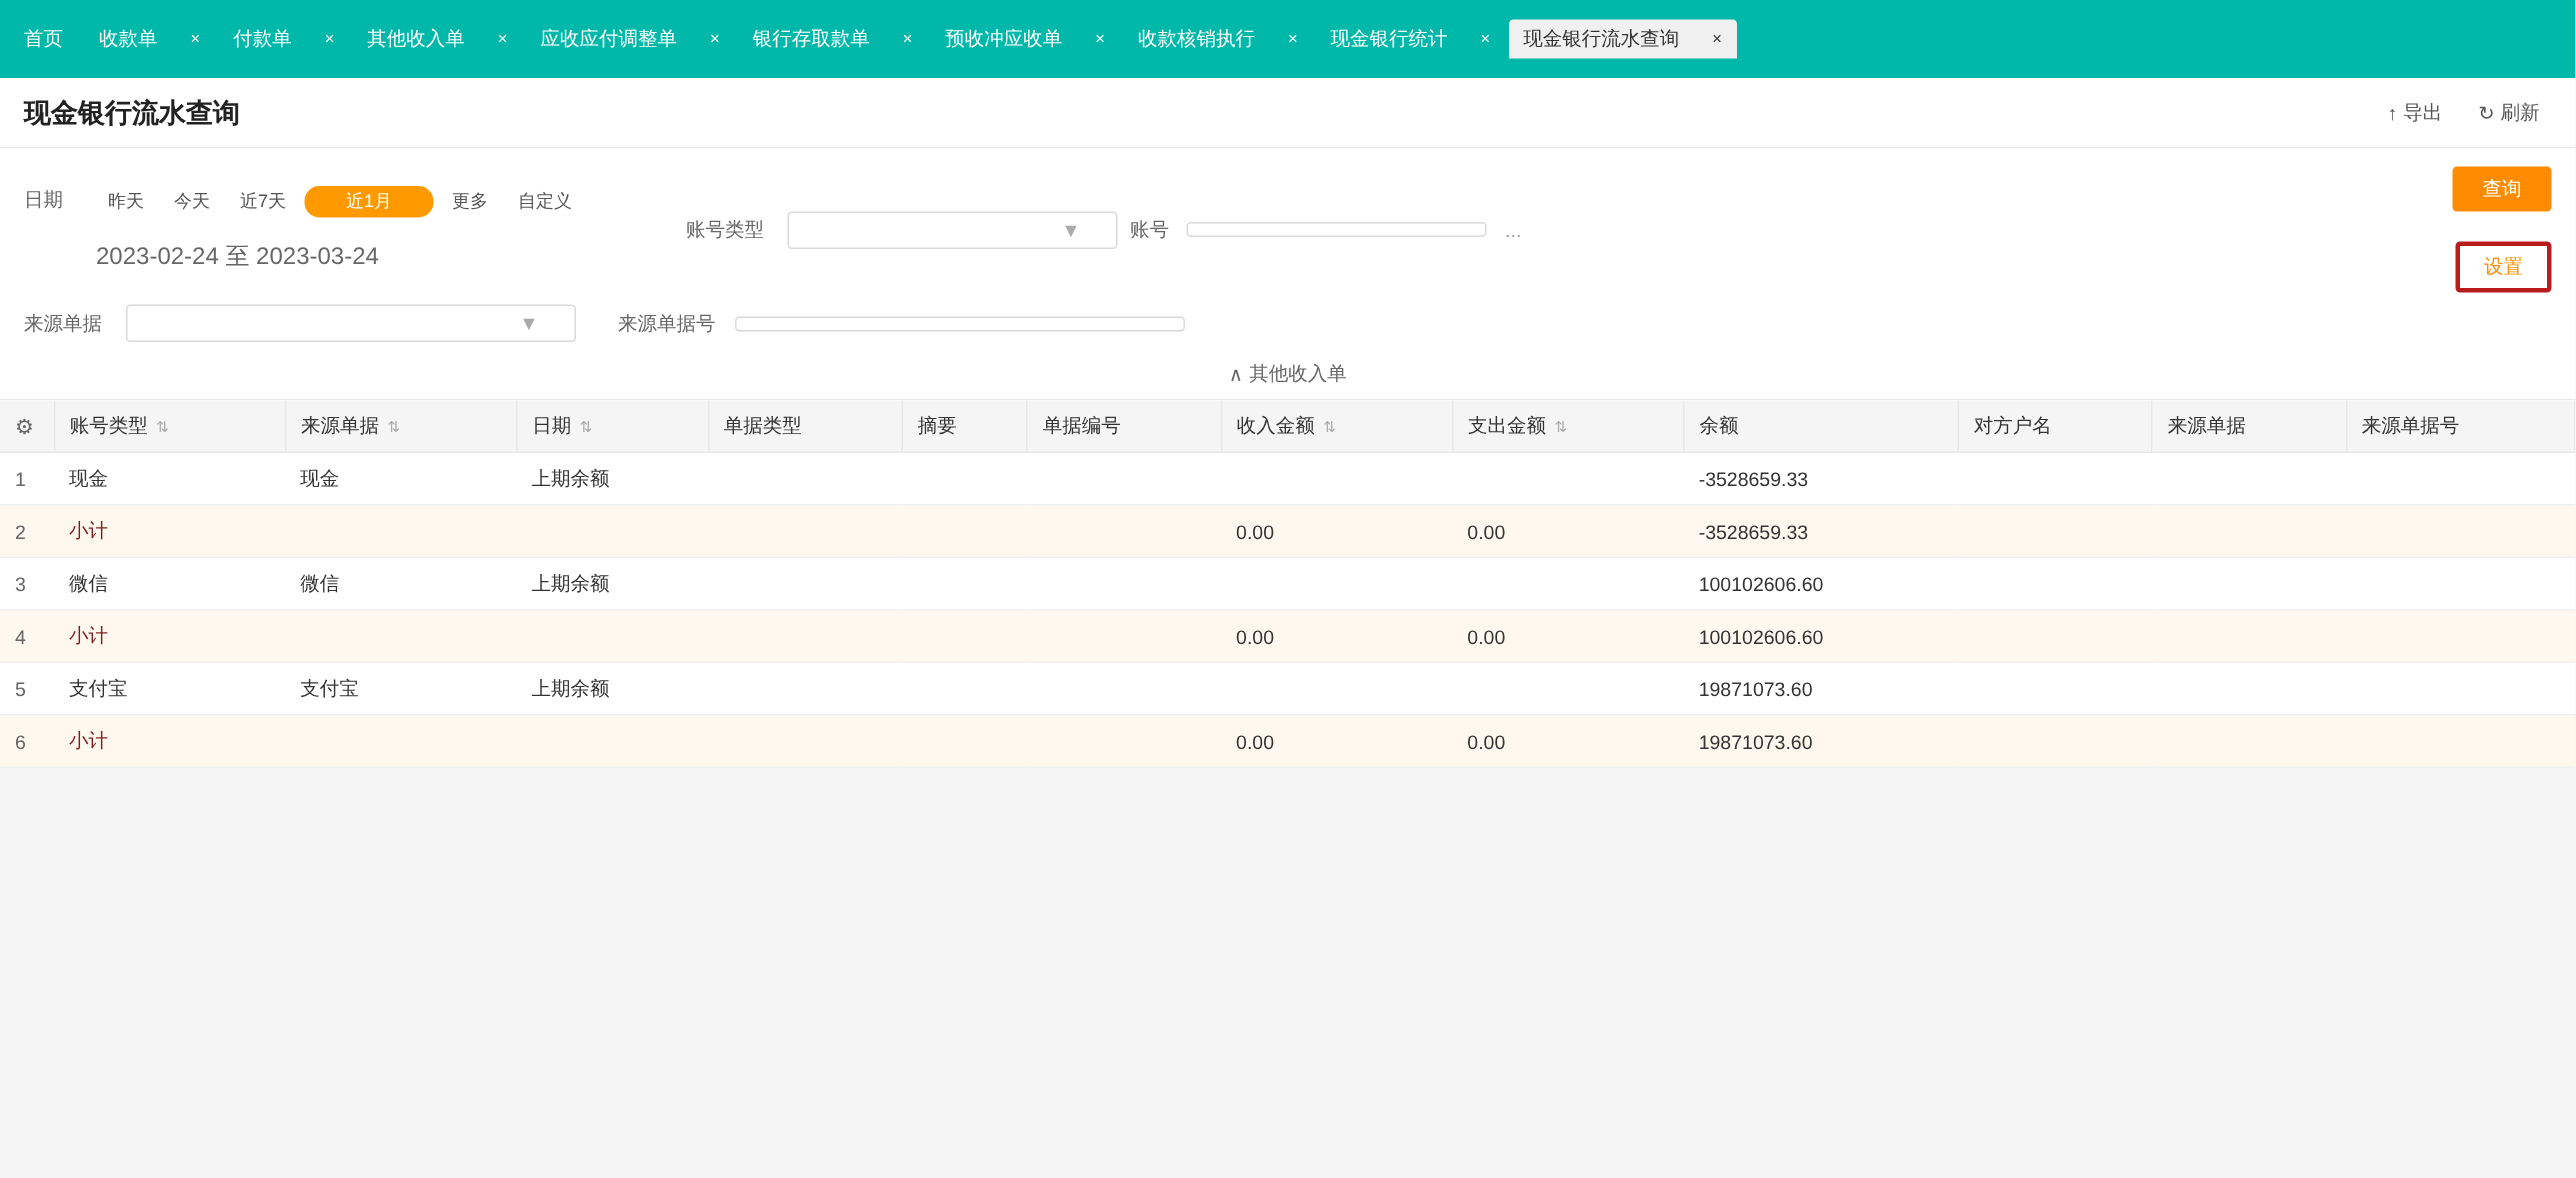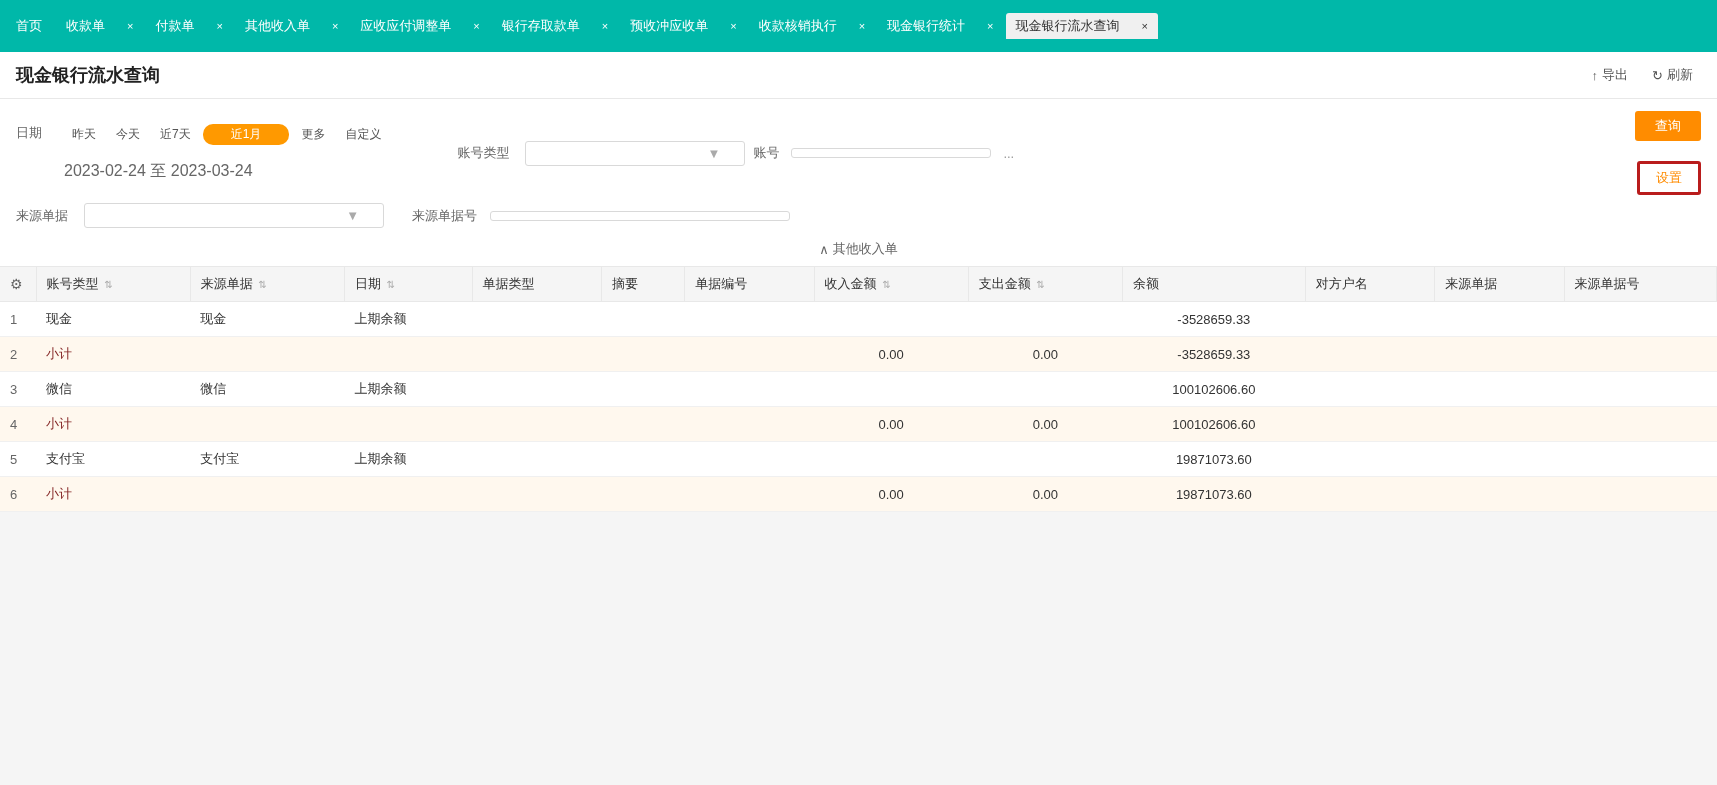--- a/index.html
+++ b/index.html
@@ -103,21 +103,21 @@
     }
     thead th {
       padding: 8px 10px; text-align: left; color: #333; font-weight: normal;
       border-right: 1px solid #e8e8e8; white-space: nowrap;
       user-select: none;
     }
     thead th .sort-icon { color: #aaa; font-size: 10px; margin-left: 2px; }
     tbody tr { border-bottom: 1px solid #f0f0f0; }
     tbody tr.subtotal { background: #fff8ee; }
     tbody td { padding: 8px 10px; color: #333; }
-    tbody td.num { text-align: center; }
+    tbody td.num { text-align: left; }
     .row-num { color: #666; width: 30px; }
     .subtotal-label { color: #7f1d1d; }
 
     .gear-icon { font-size: 14px; color: #666; }
   </style>
 </head>
 <body>
 
 <div class="top-nav">
   <div class="nav-home">首页</div>

